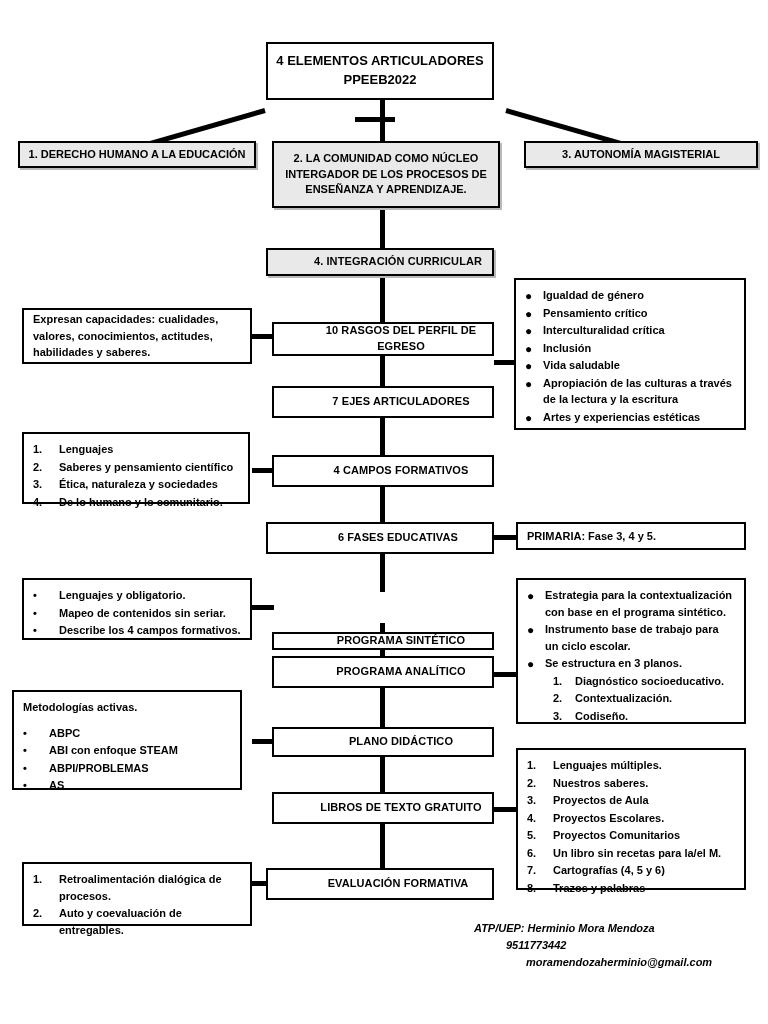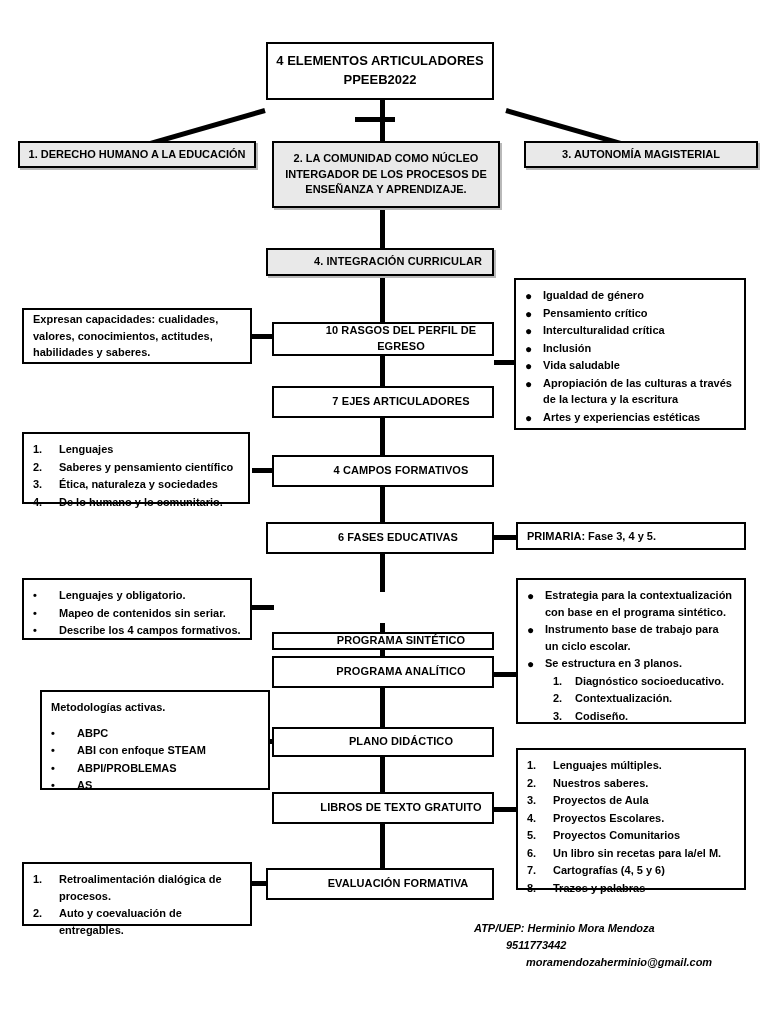--- a/index.html
+++ b/index.html
@@ -217,21 +217,21 @@
       <li><span class="mk">●</span><span>Instrumento base de trabajo para un ciclo escolar.</span></li>
       <li><span class="mk">●</span><span>Se estructura en 3 planos.</span></li>
     </ul>
     <ol class="inner">
       <li><span class="mk">1.</span><span>Diagnóstico socioeducativo.</span></li>
       <li><span class="mk">2.</span><span>Contextualización.</span></li>
       <li><span class="mk">3.</span><span>Codiseño.</span></li>
     </ol>
   </div>
 
-  <div class="note" style="left:40px;top:690px;width:230px;height:100px;">
+  <div class="note" style="left:12px;top:690px;width:230px;height:100px;">
     <p class="heading">Metodologías activas.</p>
     <ul>
       <li class="wide"><span class="mk">•</span><span>ABPC</span></li>
       <li class="wide"><span class="mk">•</span><span>ABI con enfoque STEAM</span></li>
       <li class="wide"><span class="mk">•</span><span>ABPI/PROBLEMAS</span></li>
       <li class="wide"><span class="mk">•</span><span>AS</span></li>
     </ul>
   </div>
 
   <div class="note" style="left:516px;top:748px;width:230px;height:142px;">

